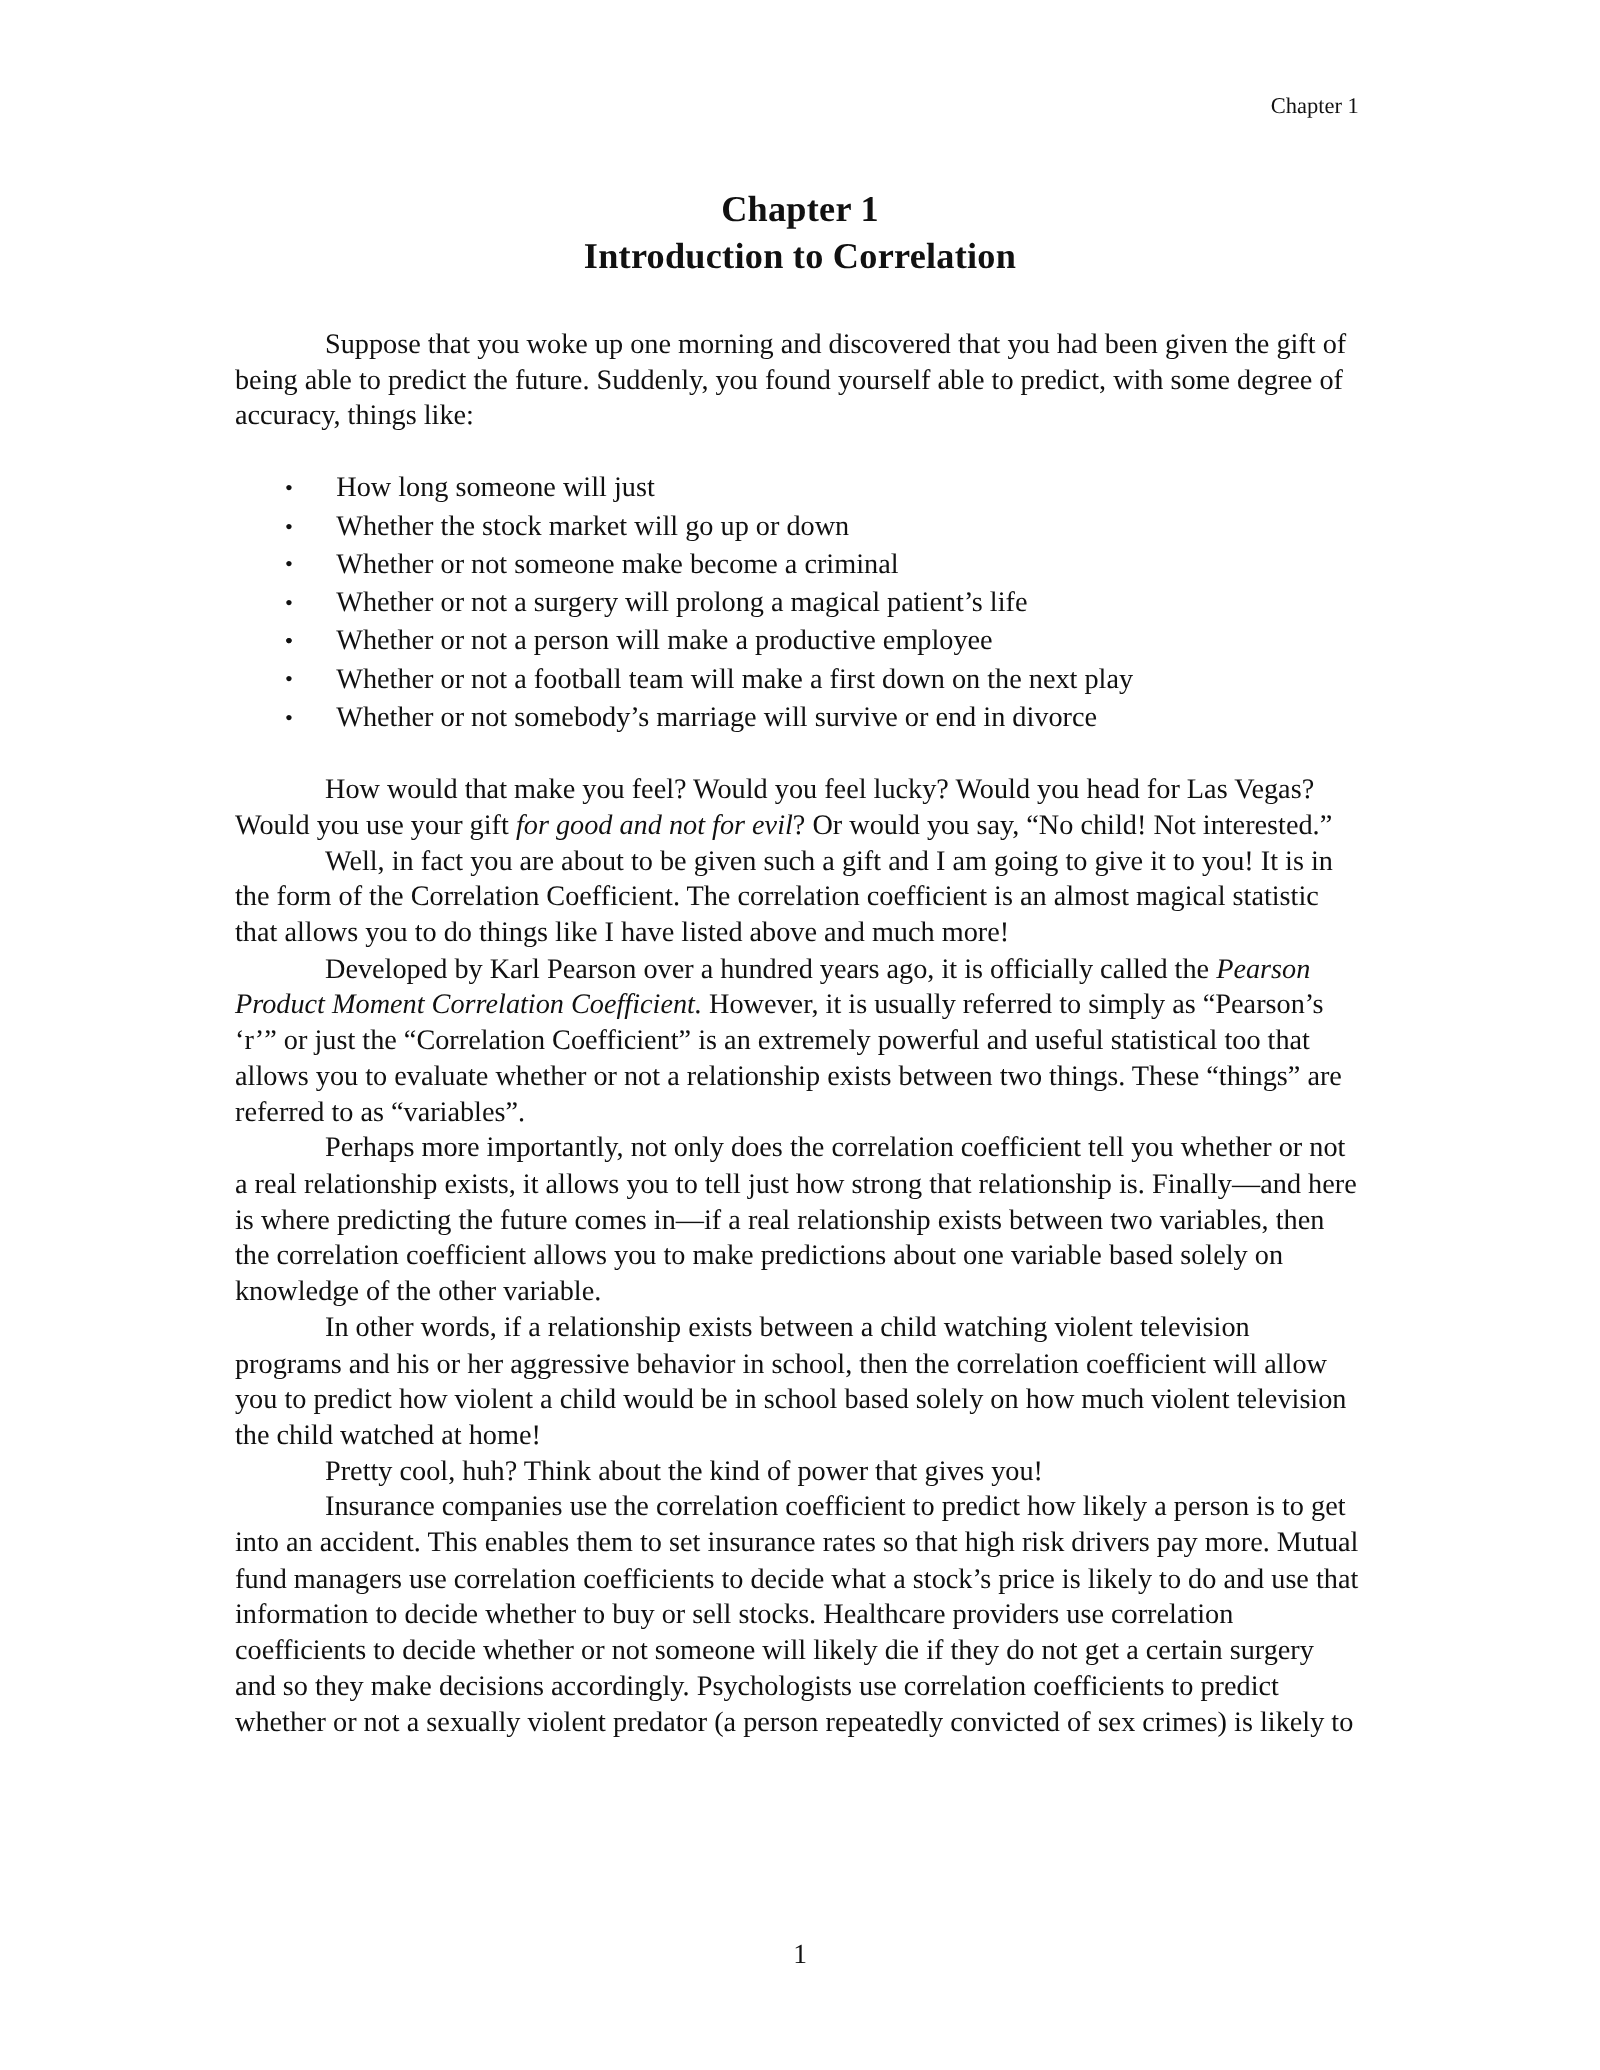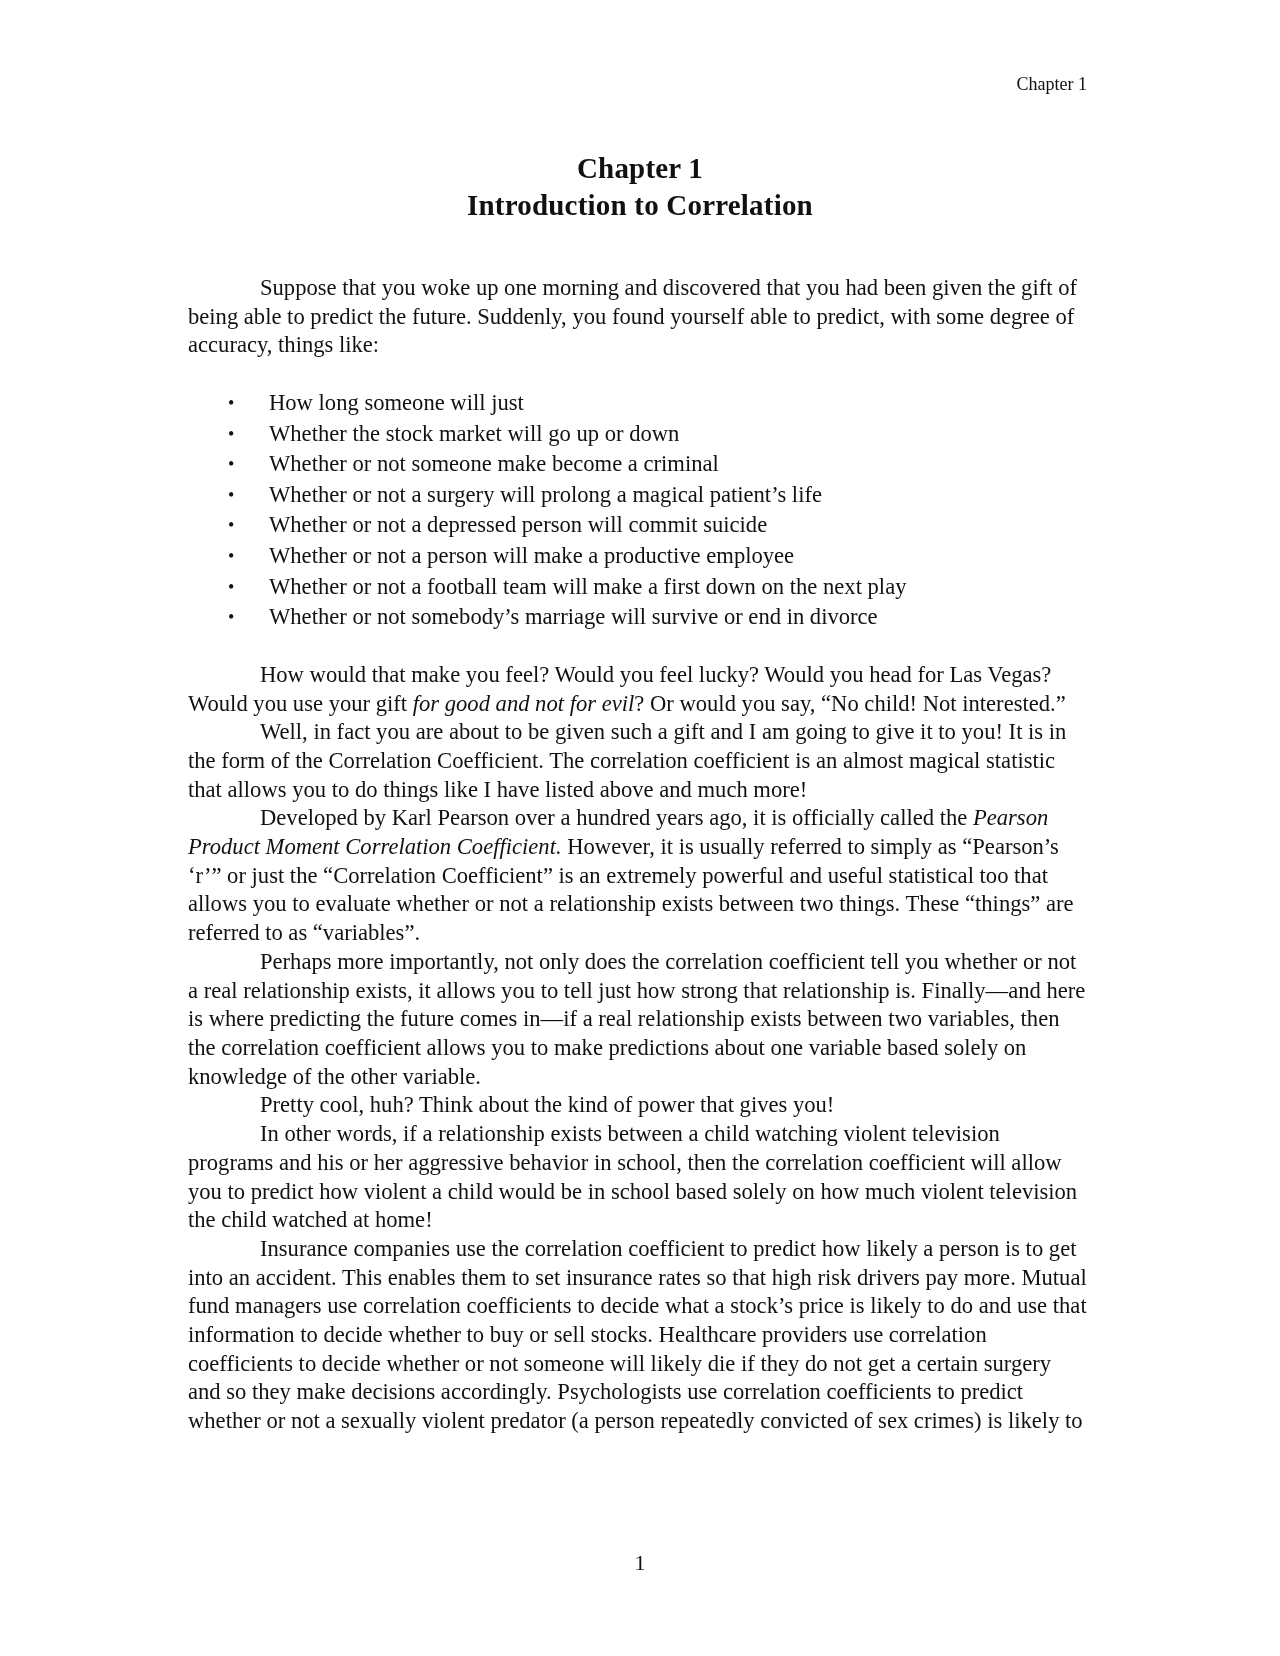--- a/index.html
+++ b/index.html
@@ -1,21 +1,21 @@
 <!DOCTYPE html>
 <html><head>
 <meta charset="utf-8">
 <style>
   html, body { margin: 0; padding: 0; background: #ffffff; }
   body { width: 1280px; height: 1656px; position: relative; overflow: hidden;
          font-family: "Liberation Serif", "DejaVu Serif", serif; color: #111111; }
   .running-header { position: absolute; top: 74px; right: 193px; font-size: 18px; }
   .title-block { position: absolute; top: 150px; left: 0; width: 1280px; text-align: center;
                  font-weight: bold; font-size: 29px; line-height: 37px; letter-spacing: 0.2px; }
-  .body { position: absolute; top: 274px; left: 188px; width: 900px; font-size: 22.6px; line-height: 28.7px; }
+  .body { position: absolute; top: 261px; left: 188px; width: 900px; font-size: 22.6px; line-height: 28.7px; }
   .body p { margin: 0; text-indent: 72px; }
   .body p.lead { margin-bottom: 0; }
   ul.bullets { list-style: none; margin: 28px 0 28px 0; padding: 0 0 0 40px; }
   ul.bullets li { position: relative; padding-left: 41px; line-height: 30.6px; }
   ul.bullets li .bullet { position: absolute; left: 0; top: 0; font-size: 18px; }
   em { font-style: italic; }
   .page-number { position: absolute; top: 1550px; left: 0; width: 1280px; text-align: center; font-size: 22px; }
 </style>
 </head>
 <body>
@@ -28,28 +28,28 @@
 </div>
 
 <div class="body">
   <p class="lead">Suppose that you woke up one morning and discovered that you had been given the gift of being able to predict the future.  Suddenly, you found yourself able to predict, with some degree of accuracy, things like:</p>
 
   <ul class="bullets">
     <li><span class="bullet">•</span><span>How long someone will just</span></li>
     <li><span class="bullet">•</span><span>Whether the stock market will go up or down</span></li>
     <li><span class="bullet">•</span><span>Whether or not someone make become a criminal</span></li>
     <li><span class="bullet">•</span><span>Whether or not a surgery will prolong a magical patient’s life</span></li>
-    <li><span class="bullet">•</span><span>Whether or not a depressed person will commit suicide</span></li>
+    <li><span class="bullet">•</span></li>
     <li><span class="bullet">•</span><span>Whether or not a person will make a productive employee</span></li>
     <li><span class="bullet">•</span><span>Whether or not a football team will make a first down on the next play</span></li>
     <li><span class="bullet">•</span><span>Whether or not somebody’s marriage will survive or end in divorce</span></li>
   </ul>
 
   <p><span>How would that make you feel?  Would you feel lucky?  Would you head for Las Vegas?  Would you use your gift </span><em>for good and not for evil</em><span>?  Or would you say, “No child!  Not interested.”</span></p>
   <p>Well, in fact you are about to be given such a gift and I am going to give it to you!  It is in the form of the Correlation Coefficient.  The correlation coefficient is an almost magical statistic that allows you to do things like I have listed above and much more!</p>
   <p><span>Developed by Karl Pearson over a hundred years ago, it is officially called the </span><em>Pearson Product Moment Correlation Coefficient.</em><span>  However, it is usually referred to simply as “Pearson’s ‘r’” or just the “Correlation Coefficient” is an extremely powerful and useful statistical too that allows you to evaluate whether or not a relationship exists between two things.  These “things” are referred to as “variables”.</span></p>
   <p>Perhaps more importantly, not only does the correlation coefficient tell you whether or not a real relationship exists, it allows you to tell just how strong that relationship is.  Finally—and here is where predicting the future comes in—if a real relationship exists between two variables, then the correlation coefficient allows you to make predictions about one variable based solely on knowledge of the other variable.</p>
+  <p>In other words, if a relationship exists between a child watching violent television programs and his or her aggressive behavior in school, then the correlation coefficient will allow you to predict how violent a child would be in school based solely on how much violent television the child watched at home!</p>
   <p>Pretty cool, huh?  Think about the kind of power that gives you!</p>
-  <p>In other words, if a relationship exists between a child watching violent television programs and his or her aggressive behavior in school, then the correlation coefficient will allow you to predict how violent a child would be in school based solely on how much violent television the child watched at home!</p>
   <p>Insurance companies use the correlation coefficient to predict how likely a person is to get into an accident.  This enables them to set insurance rates so that high risk drivers pay more.  Mutual fund managers use correlation coefficients to decide what a stock’s price is likely to do and use that information to decide whether to buy or sell stocks.  Healthcare providers use correlation coefficients to decide whether or not someone will likely die if they do not get a certain surgery and so they make decisions accordingly.  Psychologists use correlation coefficients to predict whether or not a sexually violent predator (a person repeatedly convicted of sex crimes) is likely to</p>
 </div>
 
 <div class="page-number">1</div>
 
 </body></html>

